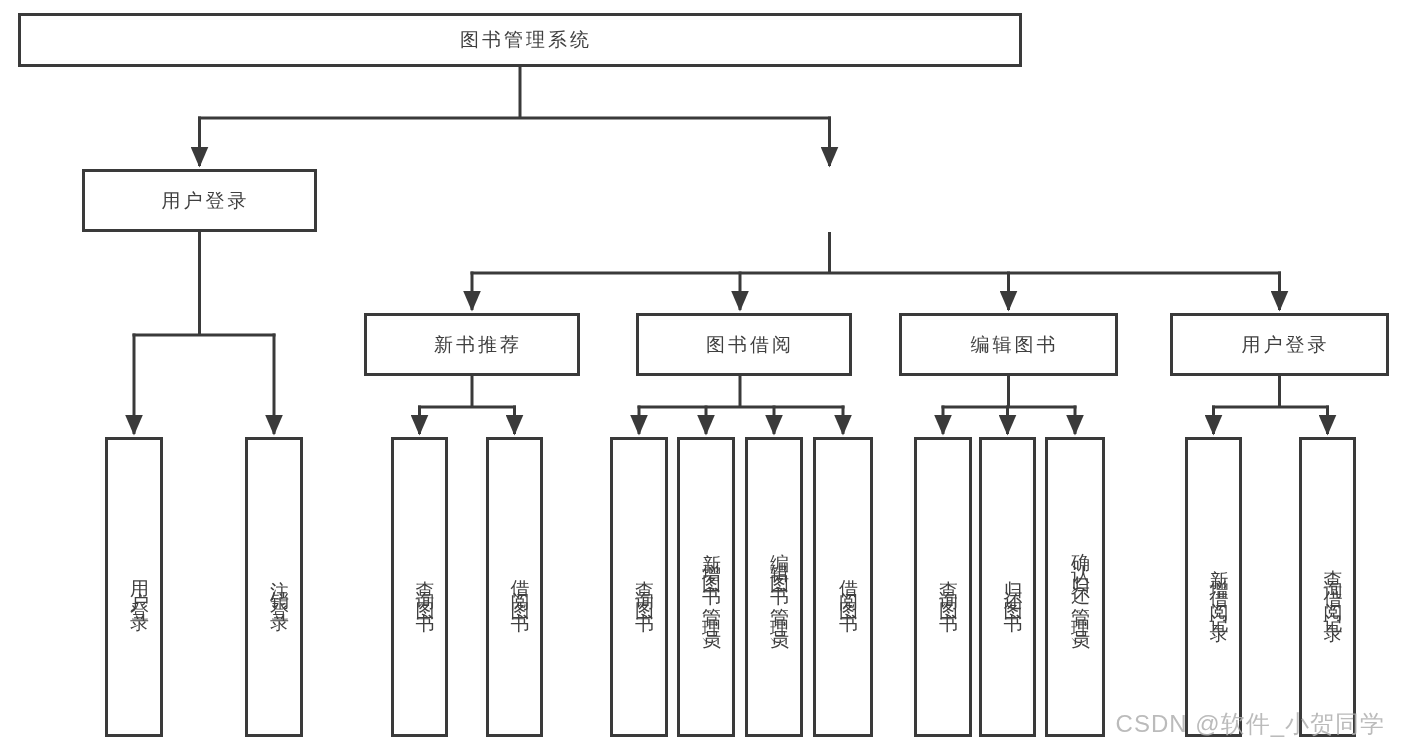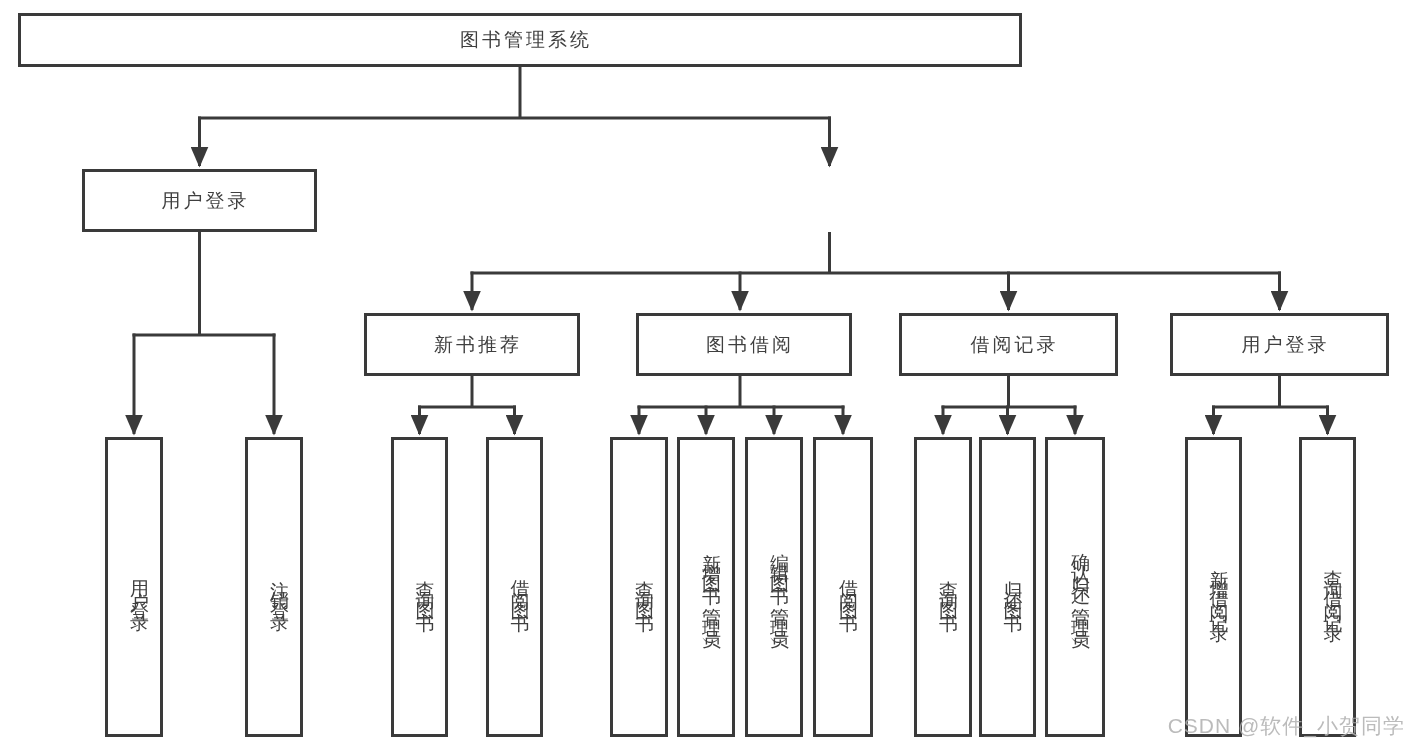--- a/index.html
+++ b/index.html
@@ -21,22 +21,22 @@
     position:absolute;box-sizing:border-box;border:3px solid var(--line);
     background:var(--background);display:flex;align-items:center;justify-content:center;
     color:var(--text);z-index:2;padding-left:12px;
   }
   .hbox span{font-size:19px;letter-spacing:3px;white-space:nowrap;}
   .vbox span{
     writing-mode:vertical-rl;text-orientation:mixed;
     font-size:19px;letter-spacing:11px;line-height:1;white-space:nowrap;
   }
   .watermark{
-    position:absolute;right:0;bottom:7px;z-index:5;
-    color:var(--watermark);font-size:21px;letter-spacing:1px;opacity:.85;
+    position:absolute;right:20px;bottom:7px;z-index:5;
+    color:var(--watermark);font-size:24px;letter-spacing:1px;opacity:.85;
     white-space:nowrap;
   }
 </style>
 </head>
 <body>
 
 <div class="canvas">
 
   <svg class="wires" width="1405" height="747" aria-hidden="true">
     <defs>
@@ -94,21 +94,21 @@
     <span>用户登录</span>
   </div>
 
   <div class="node hbox" style="left:364px;top:313px;width:216px;height:63px;">
     <span>新书推荐</span>
   </div>
   <div class="node hbox" style="left:596px;top:313px;width:216px;height:63px;margin-left:40px;">
     <span>图书借阅</span>
   </div>
   <div class="node hbox" style="left:899px;top:313px;width:219px;height:63px;">
-    <span>借阅记录</span>
+    <span>编辑图书</span>
   </div>
   <div class="node hbox" style="left:1170px;top:313px;width:219px;height:63px;">
     <span>用户登录</span>
   </div>
 
   <div class="node vbox" style="left:105px;top:437px;width:58px;height:300px;">
     <span>用户登录</span>
   </div>
   <div class="node vbox" style="left:245px;top:437px;width:58px;height:300px;">
     <span>注销登录</span>

